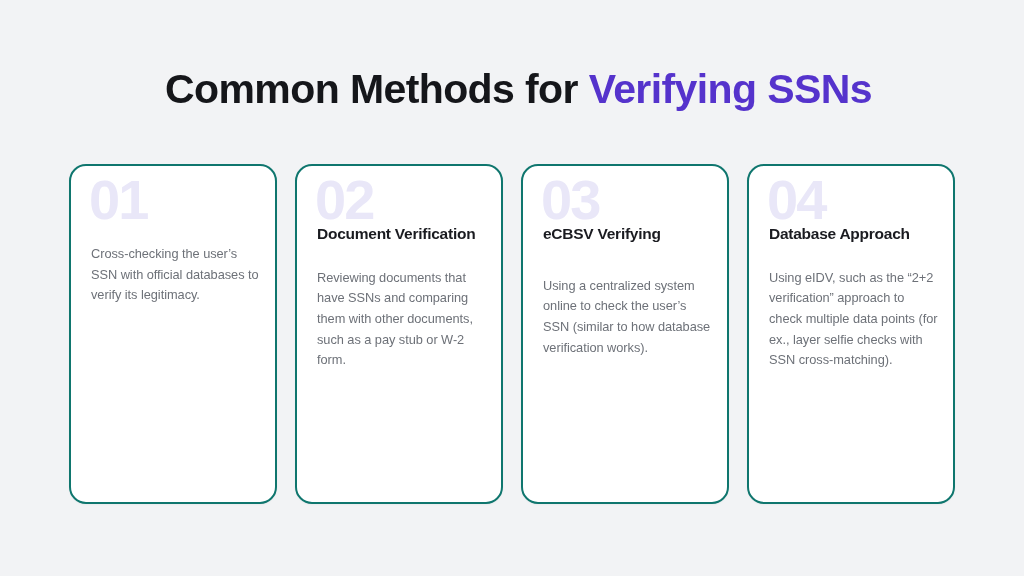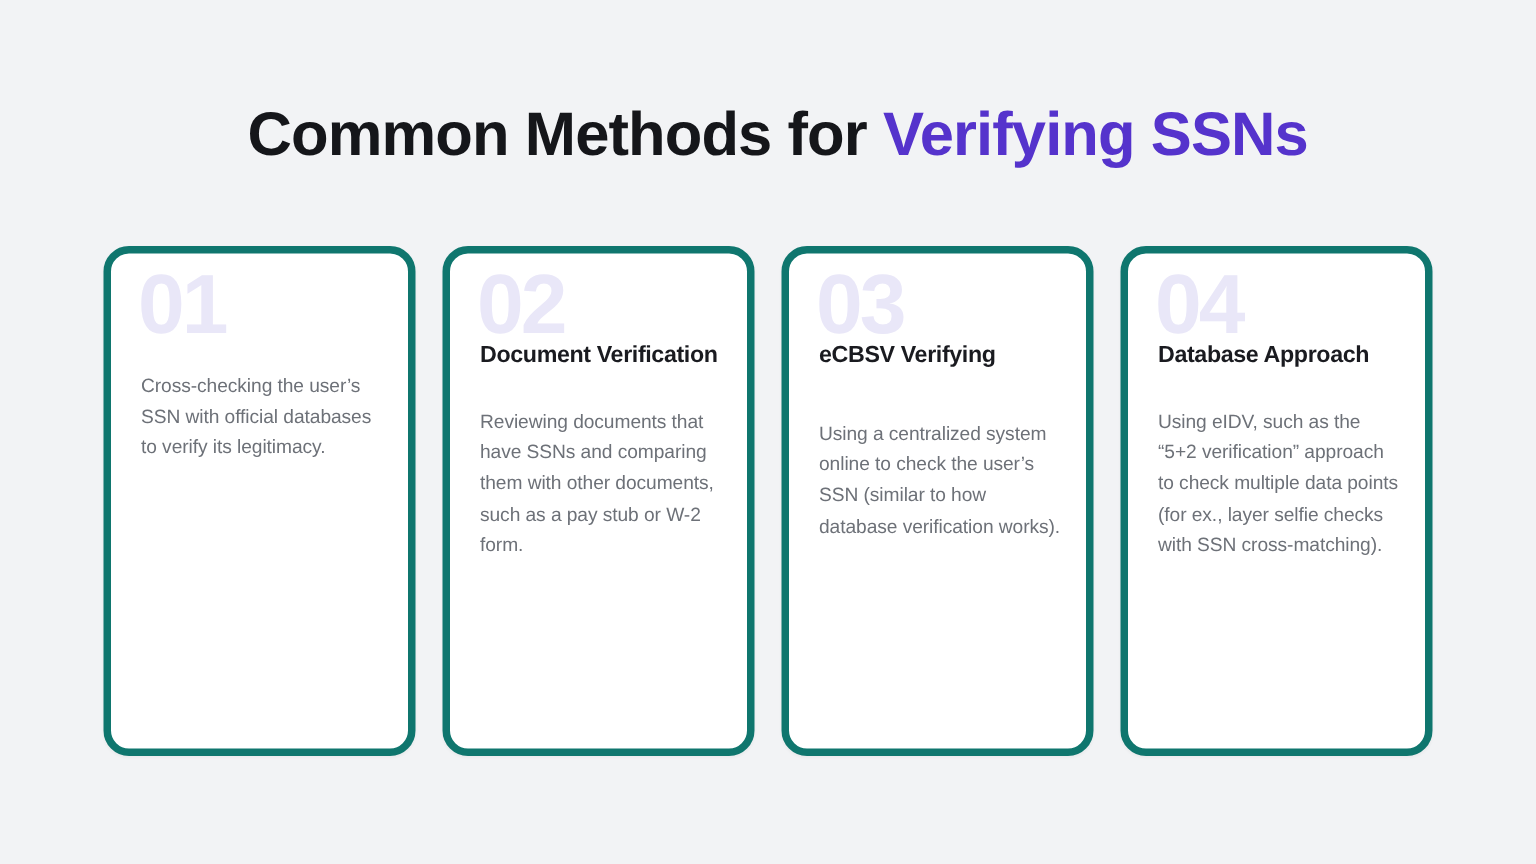--- a/index.html
+++ b/index.html
@@ -55,21 +55,21 @@
     display: flex;
     gap: 18px;
   }
 
   .card {
     position: relative;
     flex: 0 0 208px;
     width: 208px;
     height: 340px;
     background: #ffffff;
-    border: 5px solid #0f766e;
+    border: 2px solid #0f766e;
     border-radius: 17px;
     box-shadow: 0 1px 2px rgba(23, 24, 28, 0.035);
     box-sizing: border-box;
     overflow: hidden;
   }
 
   .card-number {
     position: absolute;
     left: 18px;
     top: 6px;
@@ -145,18 +145,18 @@
       <div class="card-body">
         <h2 class="card-heading">eCBSV Verifying</h2>
         <p class="card-text">Using a centralized system online to check the user’s SSN (similar to how database verification works).</p>
       </div>
     </div>
 
     <div class="card">
       <div class="card-number">04</div>
       <div class="card-body">
         <h2 class="card-heading">Database Approach</h2>
-        <p class="card-text">Using eIDV, such as the “5+2 verification” approach to check multiple data points (for ex., layer selfie checks with SSN cross-matching).</p>
+        <p class="card-text">Using eIDV, such as the “2+2 verification” approach to check multiple data points (for ex., layer selfie checks with SSN cross-matching).</p>
       </div>
     </div>
 
   </div>
 </div>
 
 </body></html>

